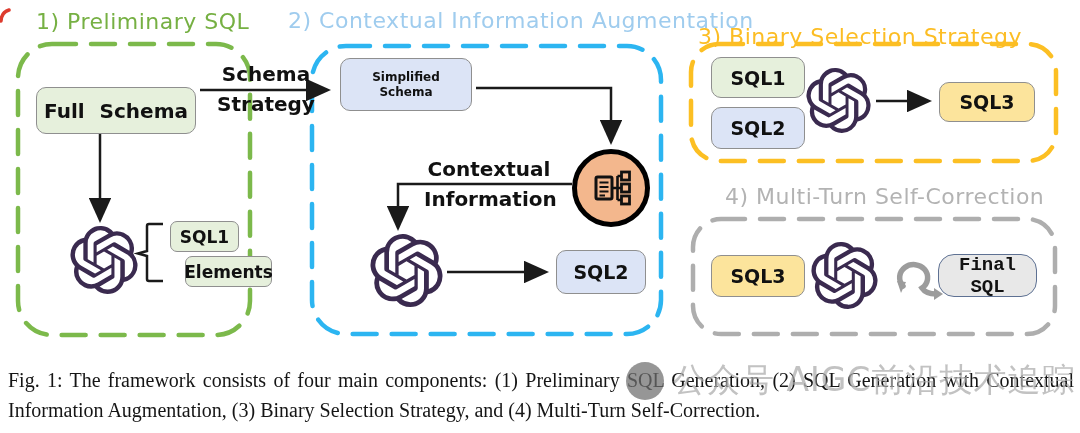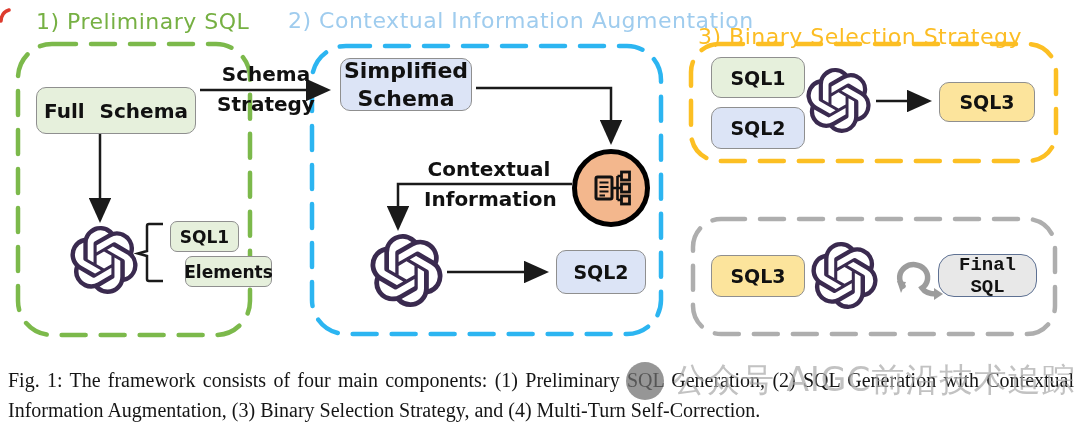--- a/index.html
+++ b/index.html
@@ -18,21 +18,21 @@
     border:1.6px solid #8f8f8f;border-radius:10px;font-weight:bold;color:#111;
     box-sizing:border-box;text-align:center;
   }
   .fill-green{background:#e6f0dc;}
   .fill-blue{background:#dce4f6;}
   .fill-yellow{background:#fce49c;}
   .fill-gray{background:#e8e8e8;}
   .full-schema{left:36px;top:64px;width:160px;height:47px;font-size:20px;word-spacing:8px;margin-top:23px;}
   .sql1-prelim{left:170px;top:221px;width:69px;height:31px;font-size:17px;border-radius:7px;}
   .elements{left:161px;top:256px;width:87px;height:31px;font-size:17px;border-radius:7px;margin-left:24px;}
-  .simplified{left:340px;top:58px;width:132px;height:53px;font-size:22px;line-height:1.25;flex-direction:column;}
+  .simplified{left:340px;top:58px;width:132px;height:53px;font-size:12px;line-height:1.25;flex-direction:column;}
   .sql2-ctx{left:556px;top:250px;width:90px;height:44px;font-size:19px;}
   .sql1-bin{left:711px;top:57px;width:94px;height:41px;font-size:19px;}
   .sql2-bin{left:711px;top:107px;width:94px;height:42px;font-size:19px;}
   .sql3-bin{left:939px;top:82px;width:96px;height:40px;font-size:19px;}
   .sql3-mt{left:711px;top:255px;width:94px;height:42px;font-size:19px;}
   .final-sql{left:938px;top:254px;width:99px;height:43px;font-size:19px;
     font-family:Liberation Mono, monospace;border-color:#5e7193;border-radius:16px;}
   .edge-label{position:absolute;z-index:2;font-size:20px;font-weight:600;color:#111;text-align:center;white-space:nowrap;}
   .schema-l1{left:216px;top:62px;width:100px;}
   .schema-l2{left:216px;top:92px;width:100px;}
@@ -102,20 +102,21 @@
       <polygon points="13,29 22,30 17,41" fill="#9c9c9c"></polygon>
       <polygon points="50,36 50,48 59,42" fill="#9c9c9c"></polygon>
     </g>
 
     <path d="M1,21 Q1.5,12 9,10" stroke="#dd3b2e" stroke-width="3.5" fill="none" stroke-linecap="round"></path>
   </svg>
 
   <div class="sec-title t1">1) Preliminary SQL</div>
   <div class="sec-title t2">2) Contextual Information Augmentation</div>
   <div class="sec-title t3">3) Binary Selection Strategy</div>
+  <div class="sec-title t4">4) Multi-Turn Self-Correction</div>
 
   <div class="node fill-green full-schema">Full Schema</div>
   <div class="node fill-green sql1-prelim">SQL1</div>
   <div class="node fill-green elements">Elements</div>
 
   <div class="edge-label schema-l1">Schema</div>
   <div class="edge-label schema-l2">Strategy</div>
 
   <div class="node fill-blue simplified">
     <span>Simplified</span>

